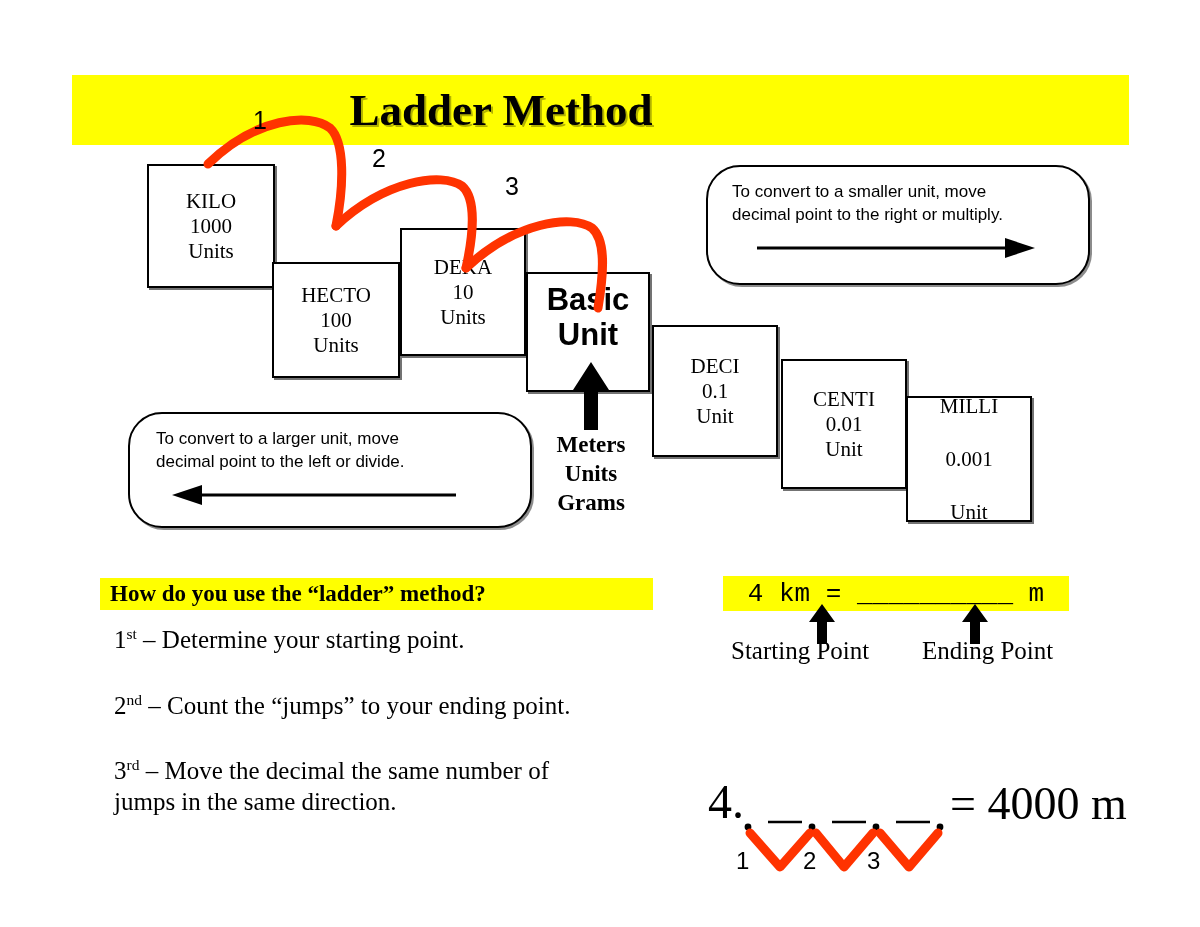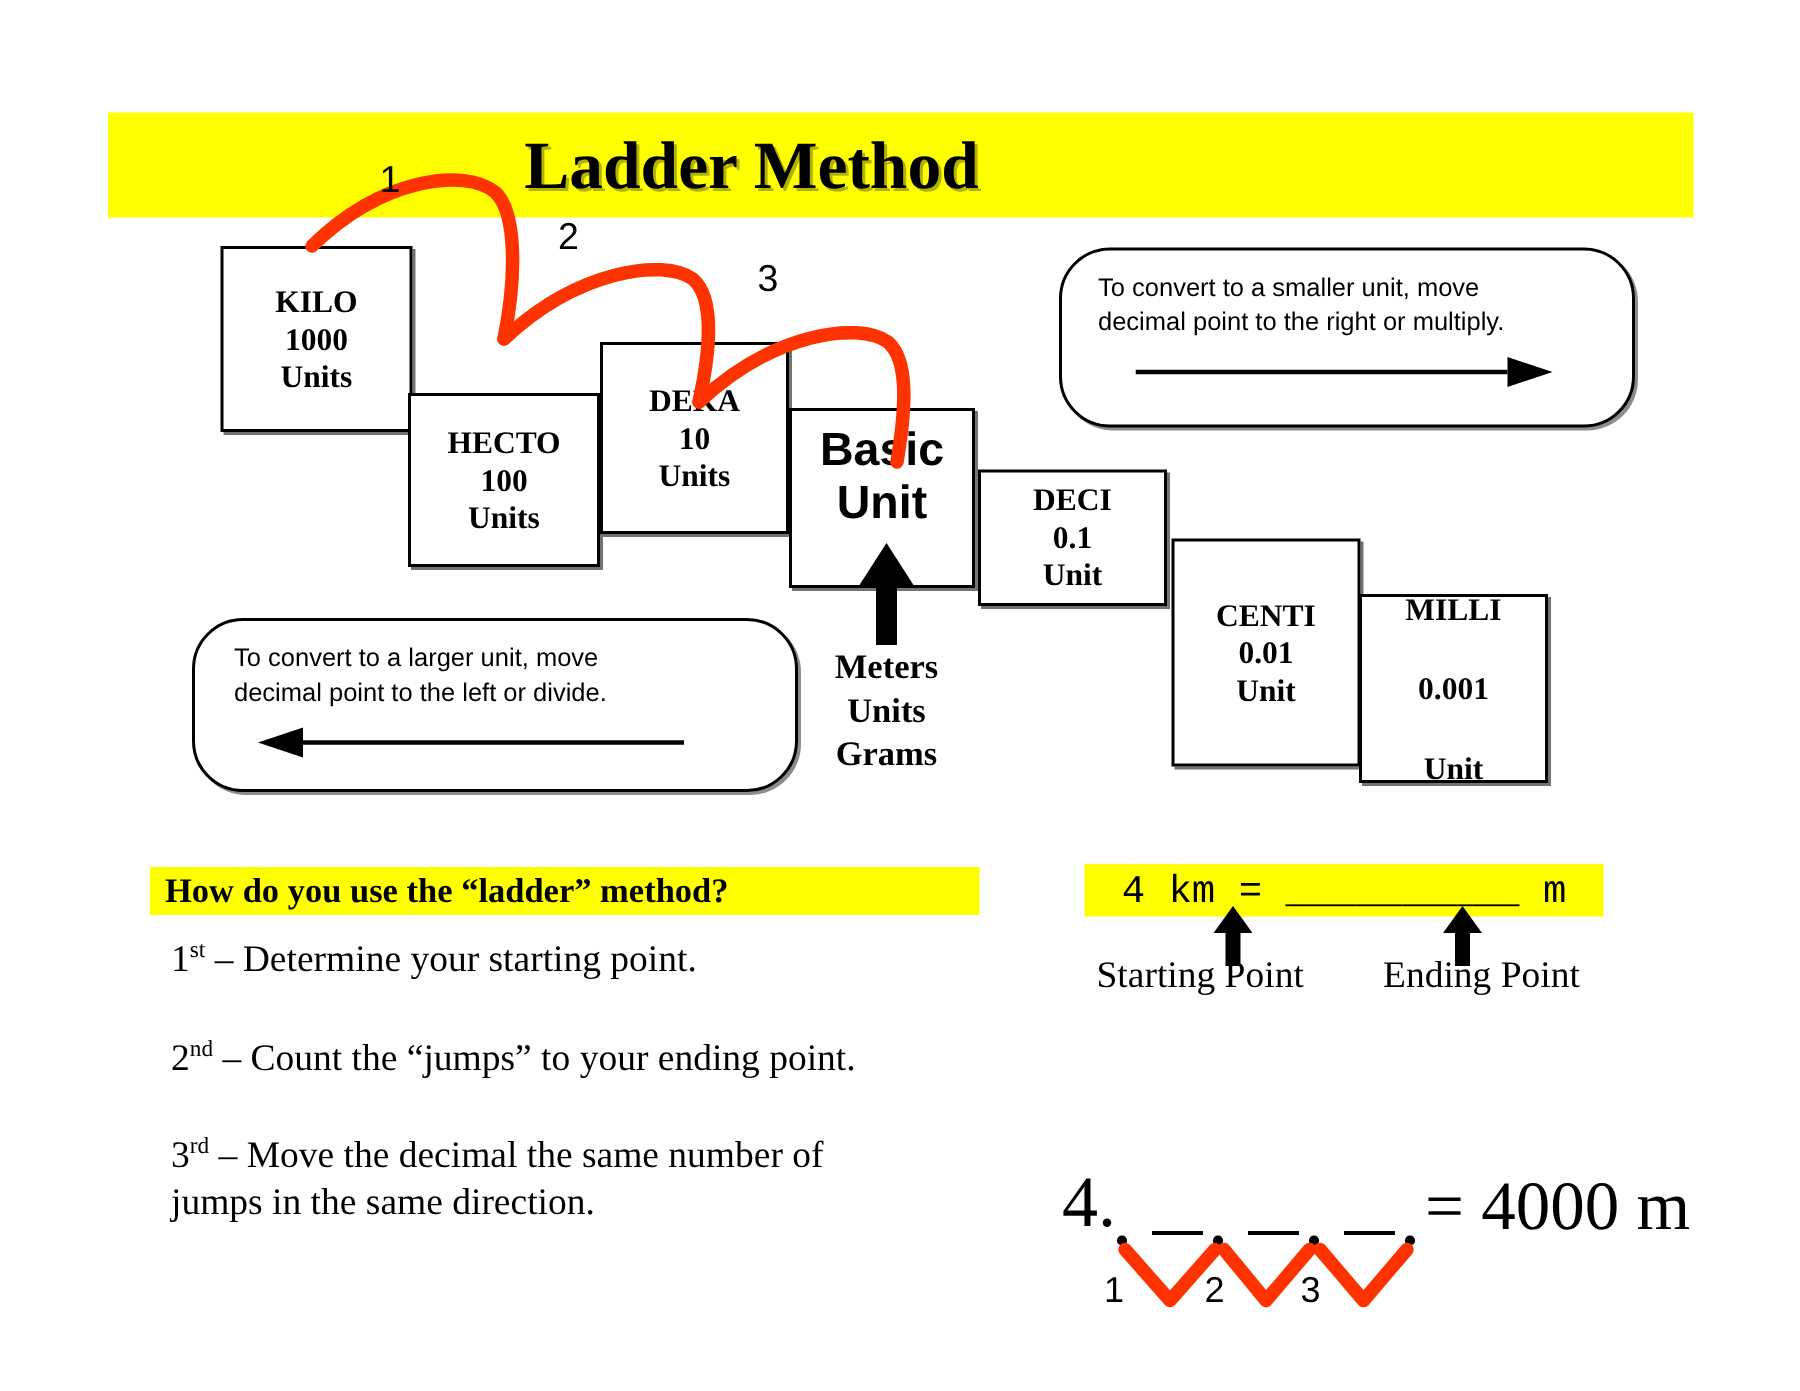--- a/index.html
+++ b/index.html
@@ -45,21 +45,21 @@
   }
 
   
   .lbox {
     position: absolute;
     background: #ffffff;
     border: 2px solid #000000;
     box-sizing: border-box;
     text-align: center;
     font-family: "Liberation Serif", serif;
-    font-weight: bold;
+    font-weight: normal;
     font-size: 21px;
     line-height: 25px;
     color: #000000;
     display: flex;
     flex-direction: column;
     justify-content: center;
     align-items: center;
     box-shadow: 2px 2px 0 rgba(0,0,0,0.55);
   }
   .lbox span { display: block; white-space: nowrap; }
@@ -238,27 +238,27 @@
     <span>DEKA</span>
     <span>10</span>
     <span>Units</span>
   </div>
 
   <div class="lbox" id="box-basic" style="left:526px; top:272px; width:124px; height:120px;">
     <span>Basic</span>
     <span>Unit</span>
   </div>
 
-  <div class="lbox" id="box-deci" style="left:652px; top:313px; width:126px; height:91px;">
+  <div class="lbox" id="box-deci" style="left:652px; top:325px; width:126px; height:132px;">
     <span>DECI</span>
     <span>0.1</span>
     <span>Unit</span>
   </div>
 
-  <div class="lbox" id="box-centi" style="left:781px; top:359px; width:126px; height:152px;">
+  <div class="lbox" id="box-centi" style="left:781px; top:359px; width:126px; height:130px;">
     <span>CENTI</span>
     <span>0.01</span>
     <span>Unit</span>
   </div>
 
   <div class="lbox" id="box-milli" style="left:906px; top:396px; width:126px; height:126px;gap:28px;">
     <span>MILLI</span>
     <span>0.001</span>
     <span>Unit</span>
   </div>

